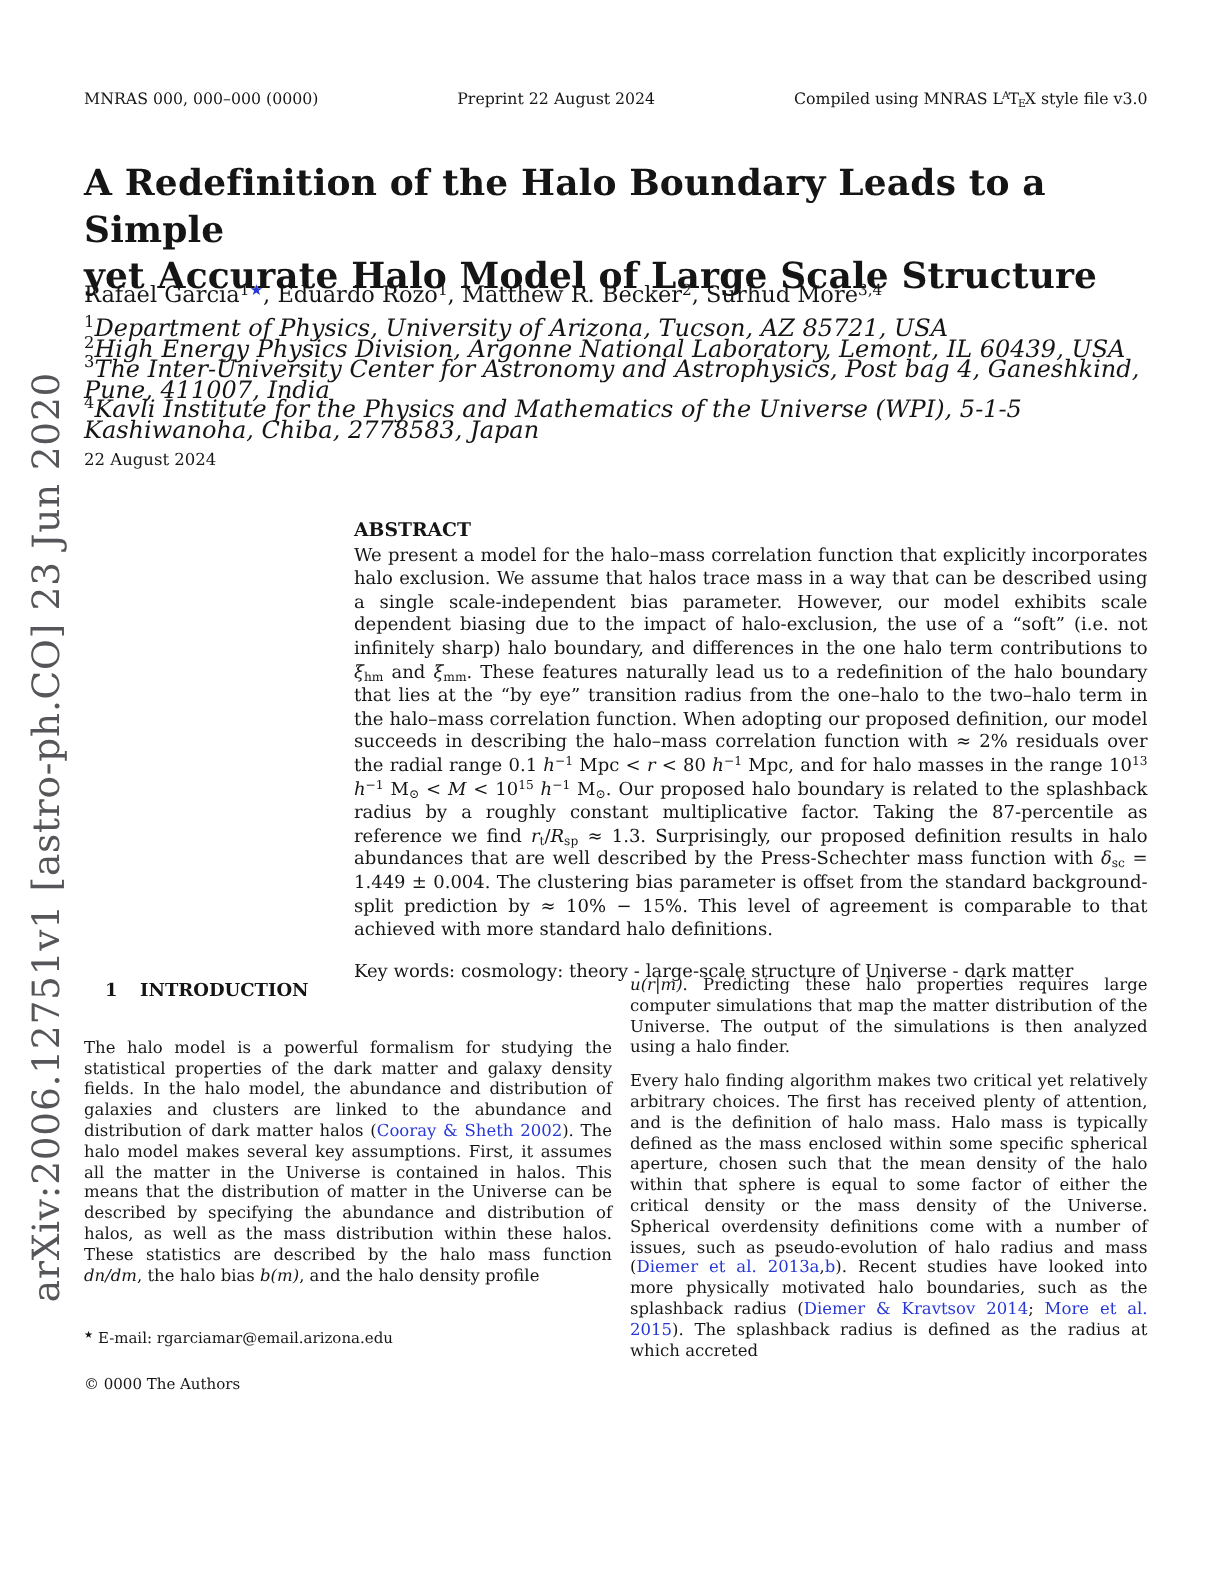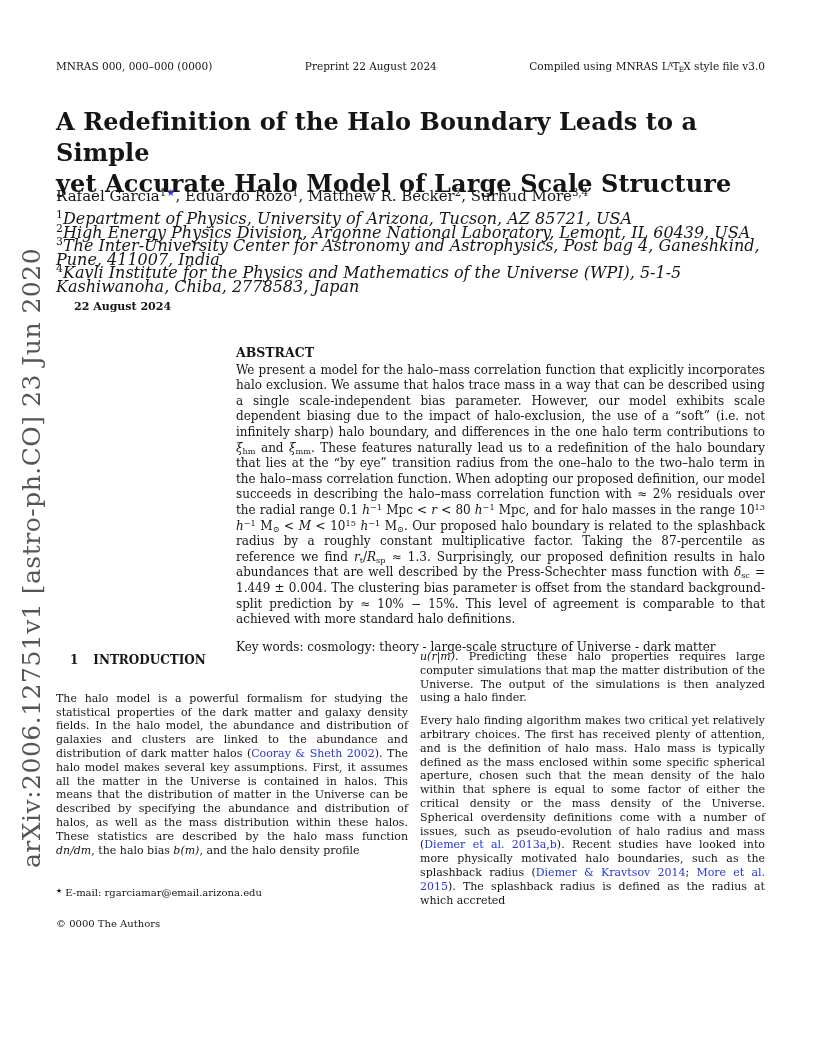--- a/index.html
+++ b/index.html
@@ -49,22 +49,22 @@
   .authors{
     position:absolute;top:186px;left:56px;width:709px;
     font-size:15px;line-height:21px;
   }
   .affils{
     position:absolute;top:212px;left:56px;width:709px;
     font-size:16px;line-height:13.6px;font-style:italic;
   }
   .affil sup{font-style:normal;font-size:68%;line-height:0;}
   .dateline{
-    position:absolute;top:300px;left:74px;
-    font-size:11px;font-weight:700;
+    position:absolute;top:300px;left:56px;
+    font-size:11px;font-weight:400;
   }
   .abstract{
     position:absolute;top:345px;left:236px;width:529px;
     font-size:12px;line-height:15.6px;
   }
   .abstract-heading{font-weight:700;font-size:12.5px;margin-bottom:2px;}
   .abstract-body{text-align:justify;}
   .keywords{margin-top:12px;text-align:left;}
 
   .col{

